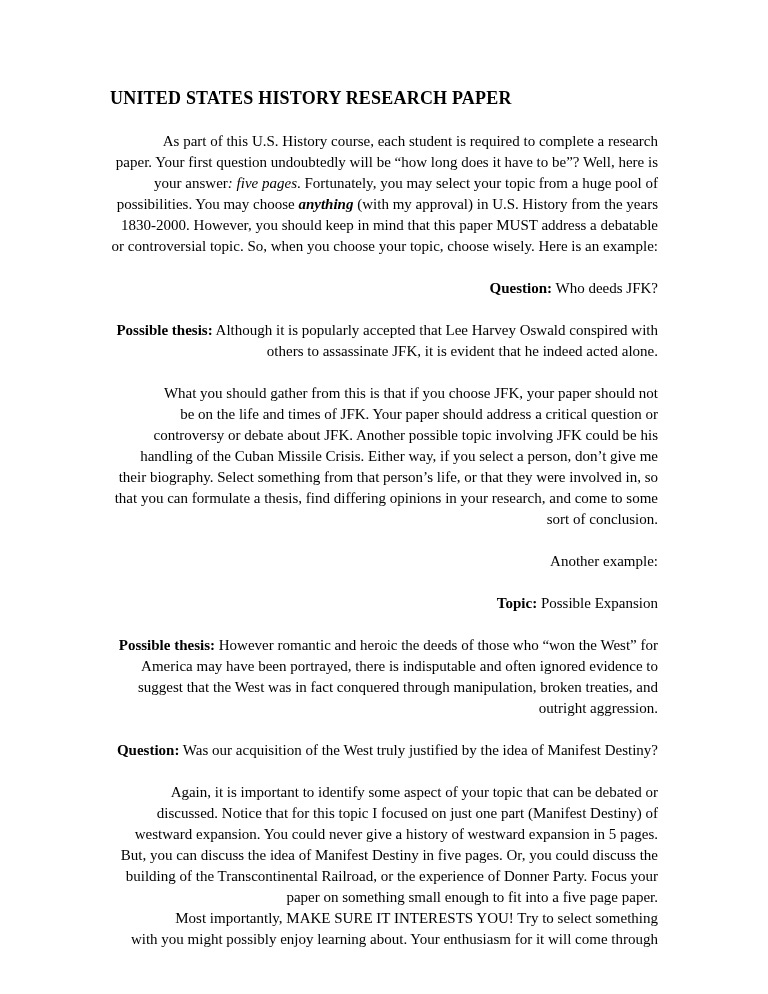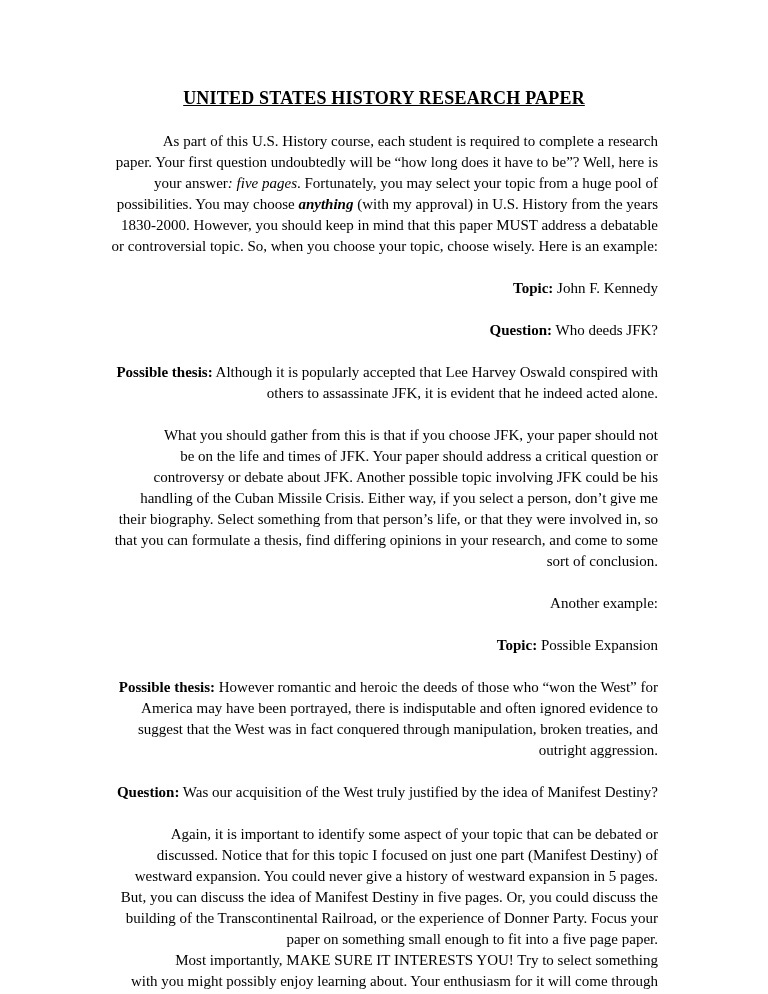--- a/index.html
+++ b/index.html
@@ -20,24 +20,22 @@
   }
   .content {
     position: absolute;
     left: 110px;
     top: 88px;
     width: 548px;
   }
   .doc-title {
     font-size: 18px;
     font-weight: bold;
-    text-align: center;
     margin: 0 0 22px 0;
     letter-spacing: 0.2px;
-    text-decoration: underline;
   }
   .doc-body {
     font-size: 15px;
     line-height: 21px;
     text-align: right;
   }
   .para {
     margin: 0 0 21px 0;
   }
   .para.indent {
@@ -51,21 +49,20 @@
   }
 </style>
 </head>
 <body>
 
 <div class="page">
   <div class="content">
     <h1 class="doc-title">UNITED STATES HISTORY RESEARCH PAPER</h1>
     <div class="doc-body">
         <p class="para indent"><span>As part of this U.S. History course, each student is required to complete a research paper.  Your first question undoubtedly will be “how long does it have to be”? Well, here is your answer</span><span style="font-style: italic;">:  five pages</span><span>.  Fortunately, you may select your topic from a huge pool of possibilities.  You may choose </span><span style="font-weight: bold; font-style: italic;">anything</span><span> (with my approval) in U.S. History from the years 1830-2000.  However, you should keep in mind that this paper MUST address a debatable or controversial topic.  So, when you choose your topic, choose wisely.  Here is an example:</span></p>
-        <p class="para"><span style="font-weight: bold;">Topic:</span><span> John F. Kennedy</span></p>
         <p class="para"><span style="font-weight: bold;">Question:</span><span> Who deeds JFK?</span></p>
         <p class="para"><span style="font-weight: bold;">Possible thesis:</span><span> Although it is popularly accepted that Lee Harvey Oswald conspired with others to assassinate JFK, it is evident that he indeed acted alone.</span></p>
         <p class="para indent"><span>What you should gather from this is that if you choose JFK, your paper should not be on the life and times of JFK.  Your paper should address a critical question or controversy or debate about JFK.  Another possible topic involving JFK could be his handling of the Cuban Missile Crisis.  Either way, if you select a person, don’t give me their biography.  Select something from that person’s life, or that they were involved in, so that you can formulate a thesis, find differing opinions in your research, and come to some sort of conclusion.</span></p>
         <p class="para"><span>Another example:</span></p>
         <p class="para"><span style="font-weight: bold;">Topic:</span><span> Possible Expansion</span></p>
         <p class="para"><span style="font-weight: bold;">Possible thesis:</span><span>  However romantic and heroic the deeds of those who “won the West” for America may have been portrayed, there is indisputable and often ignored evidence to suggest that the West was in fact conquered through manipulation, broken treaties, and outright aggression.</span></p>
         <p class="para"><span style="font-weight: bold;">Question:</span><span>  Was our acquisition of the West truly justified by the idea of Manifest Destiny?</span></p>
         <p class="para indent tight"><span>Again, it is important to identify some aspect of your topic that can be debated or discussed.  Notice that for this topic I focused on just one part (Manifest Destiny) of westward expansion.  You could never give a history of westward expansion in 5 pages. But, you can discuss the idea of Manifest Destiny in five pages.  Or, you could discuss the building of the Transcontinental Railroad, or the experience of Donner Party.  Focus your paper on something small enough to fit into a five page paper.</span></p>
         <p class="para indent tight"><span>Most importantly, MAKE SURE IT INTERESTS YOU!  Try to select something with you might possibly enjoy learning about.  Your enthusiasm for it will come through</span></p>
       </div>

